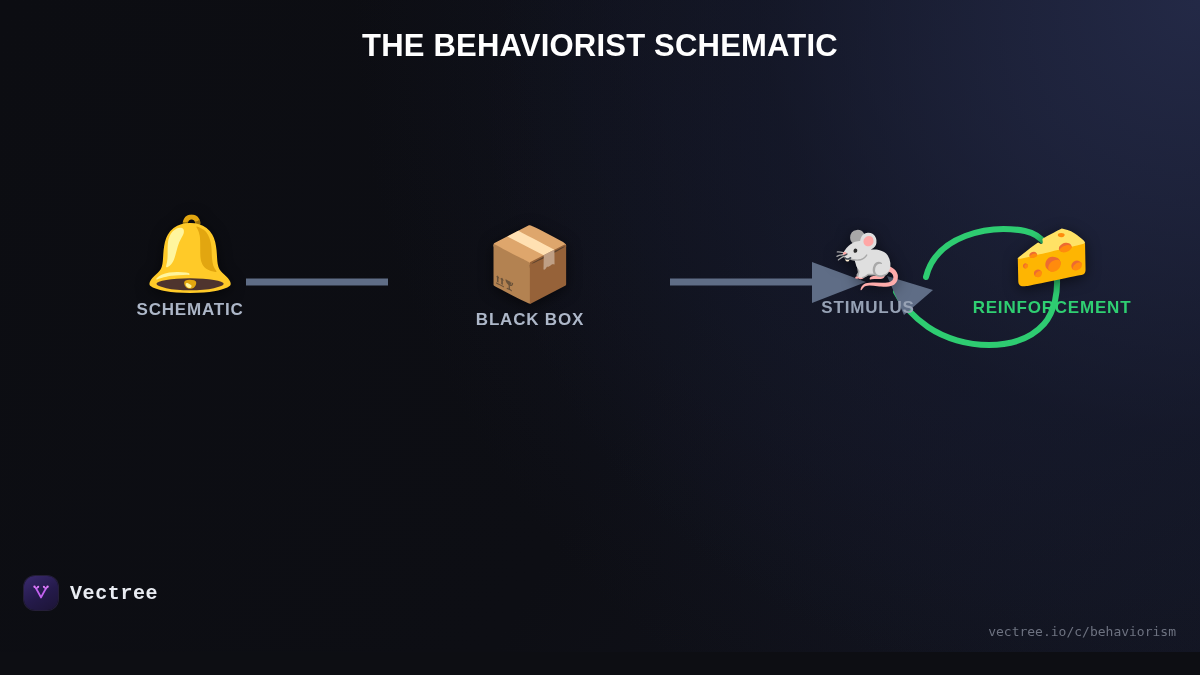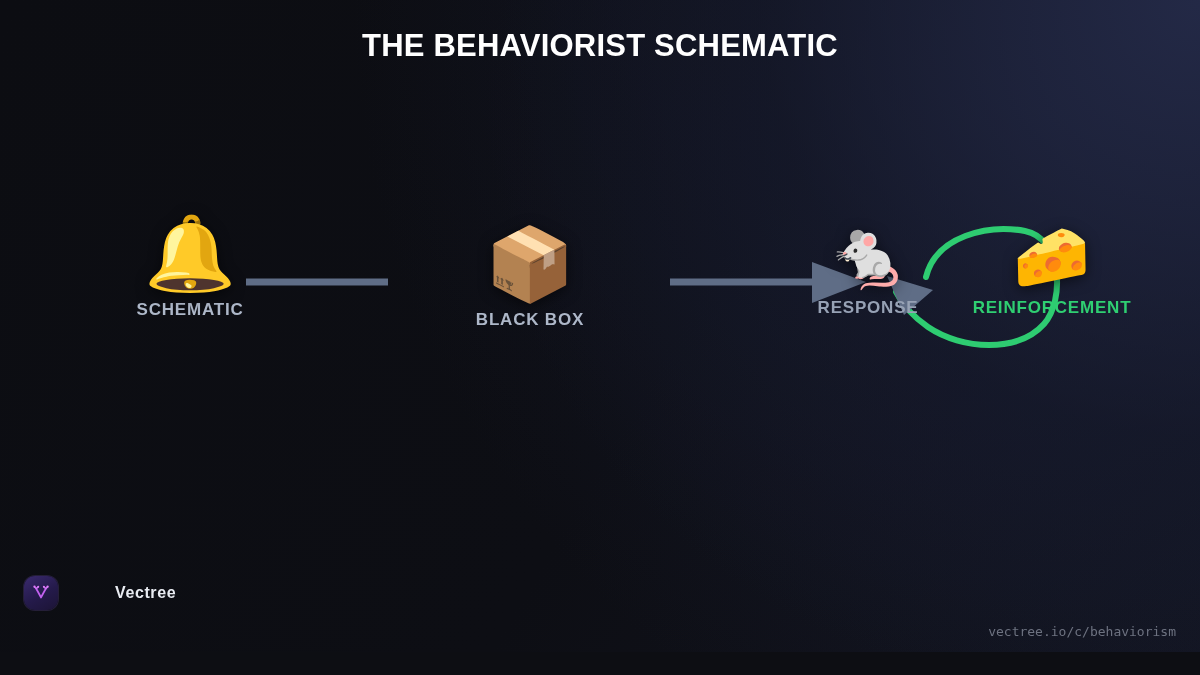--- a/index.html
+++ b/index.html
@@ -67,24 +67,23 @@
     position:absolute; left:24px; top:576px;
     display:flex; align-items:center; gap:12px;
   }
   .brand-logo {
     width:34px; height:34px; border-radius:11px;
     background:linear-gradient(150deg,#3a2a6e 0%, #241a4a 55%, #1c1436 100%);
     display:flex; align-items:center; justify-content:center;
     box-shadow:0 0 0 1px rgba(150,110,230,0.18);
   }
   .brand-name {
-    font-family:Liberation Sans, sans-serif;
-    font-size:16px; font-weight:bold; letter-spacing:0.6px;
+    font-family:Liberation Mono, monospace;
+    font-size:20px; font-weight:bold; letter-spacing:0.6px;
     color:#e9ecf2;
-    margin-left:45px;
   }
   .brand-slug {
     position:absolute; left:22px; top:608px;
     font-family:"DejaVu Sans Mono", monospace;
     font-size:37px; font-weight:bold; letter-spacing:0px;
     color:#ffffff;
   }
   .brand-url {
     position:absolute; right:24px; top:624px;
     font-family:"DejaVu Sans Mono", monospace;
@@ -117,21 +116,21 @@
     <span class="caption">SCHEMATIC</span>
   </div>
 
   <div class="node" id="node-blackbox">
     <span class="glyph">📦</span>
     <span class="caption">BLACK BOX</span>
   </div>
 
   <div class="node" id="node-response">
     <span class="glyph">🐁</span>
-    <span class="caption">RESPONSE</span>
+    <span class="caption">STIMULUS</span>
   </div>
 
   <div class="node" id="node-reinforcement">
     <span class="glyph">🧀</span>
     <span class="caption">REINFORCEMENT</span>
   </div>
 
   <div class="brand-row">
     <div class="brand-logo">
       <svg width="22" height="22" viewBox="0 0 22 22">

